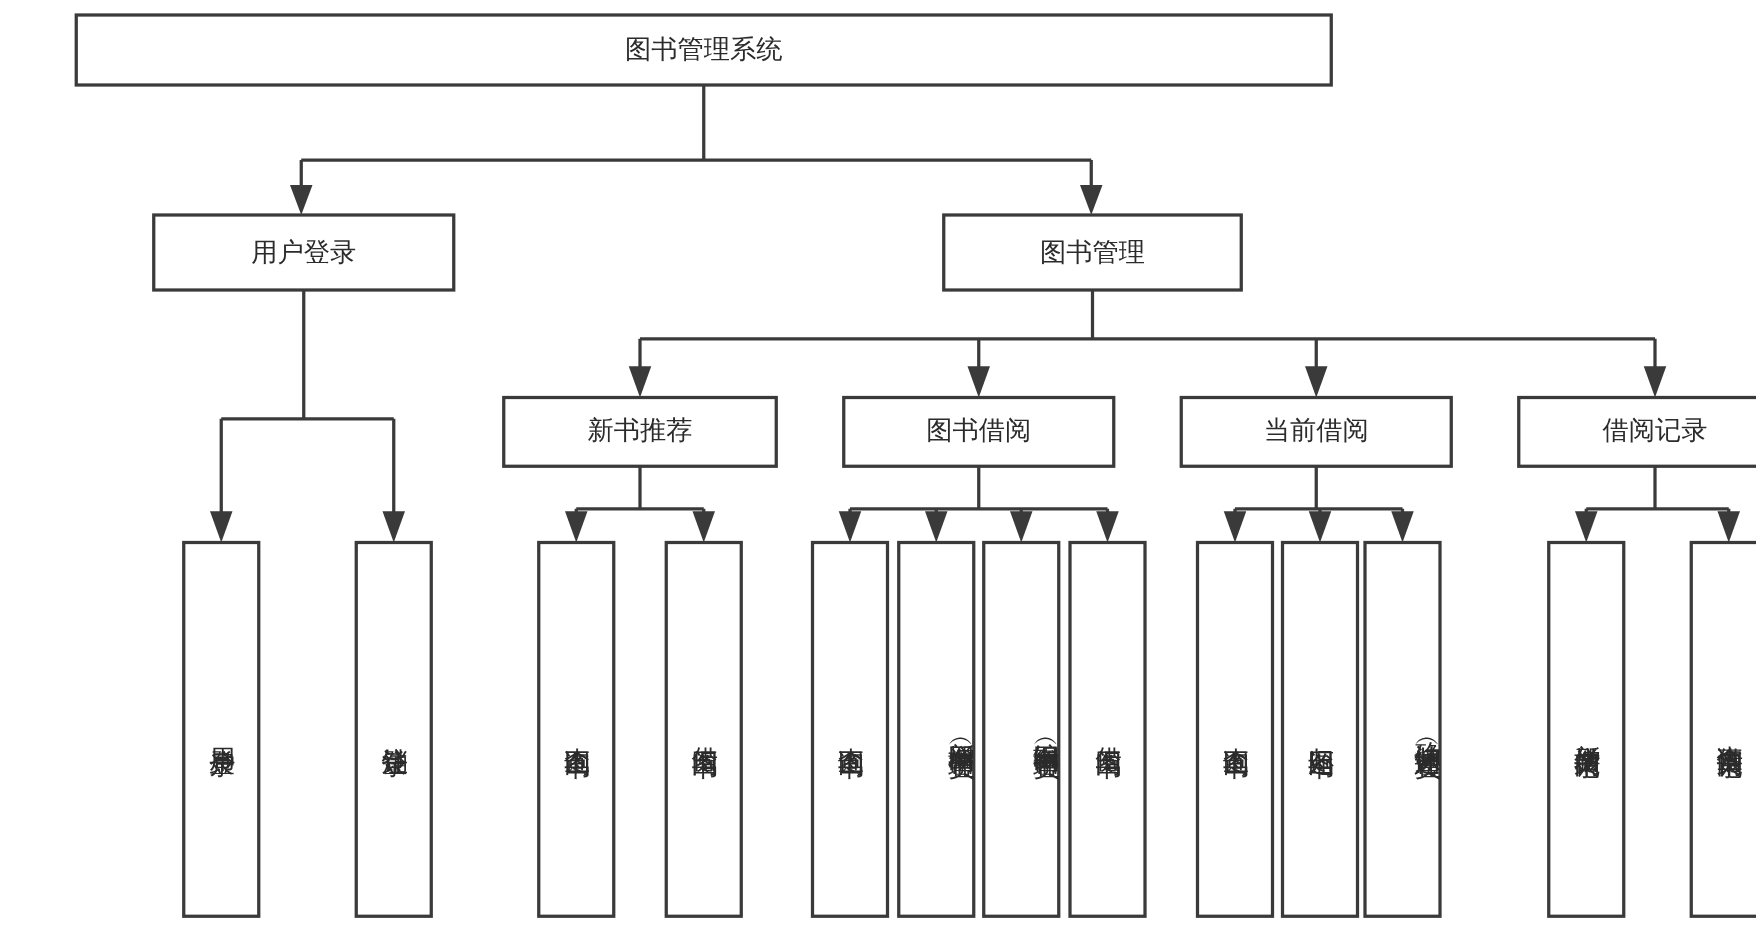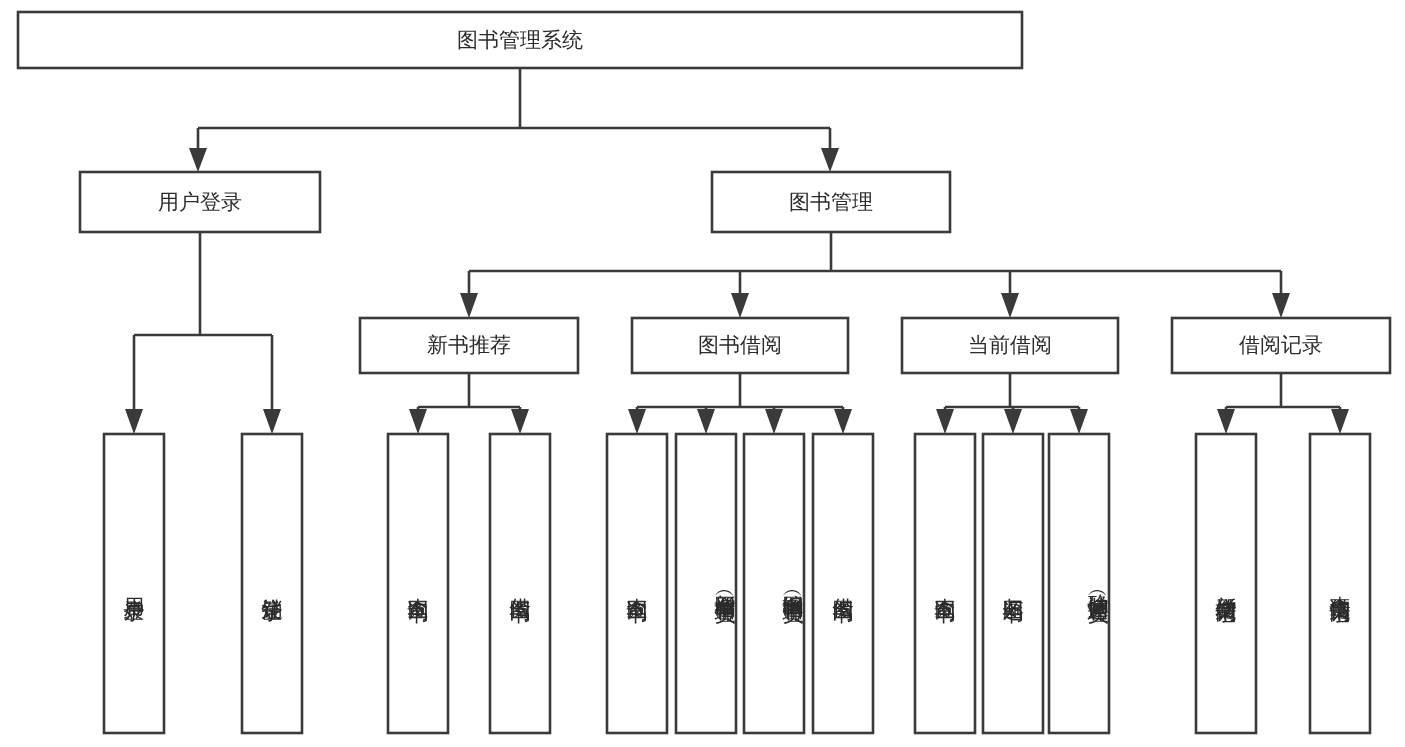--- a/index.html
+++ b/index.html
@@ -11,20 +11,21 @@
     width: 1405px;
     height: 747px;
     overflow: hidden;
     font-family: "Liberation Sans", "DejaVu Sans", sans-serif;
   }
   #diagram-root {
     position: relative;
     width: 1195px;
     height: 747px;
     background: #ffffff;
+    margin-left: 43px;
   }
   svg#tree-svg {
     position: absolute;
     left: 0;
     top: 0;
     width: 1405px;
     height: 747px;
     display: block;
   }
   .node-box {

